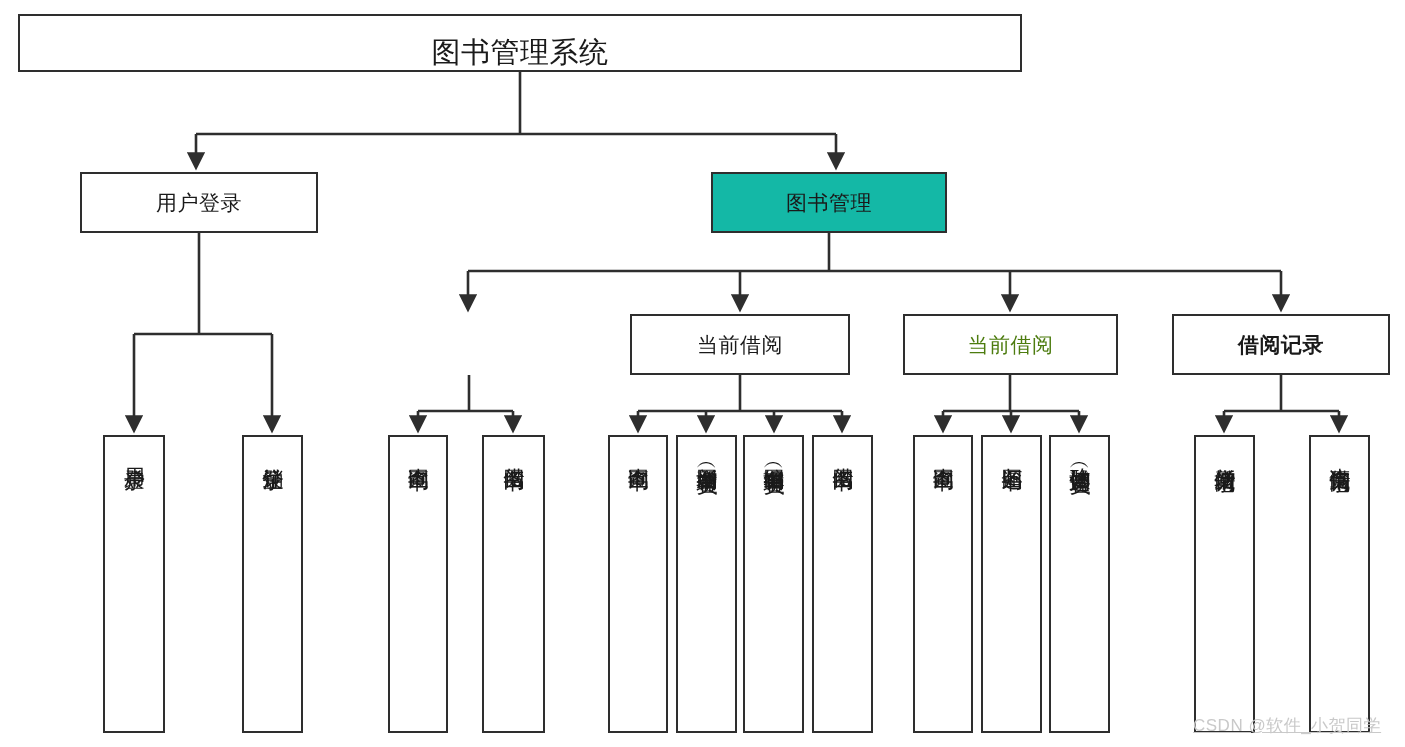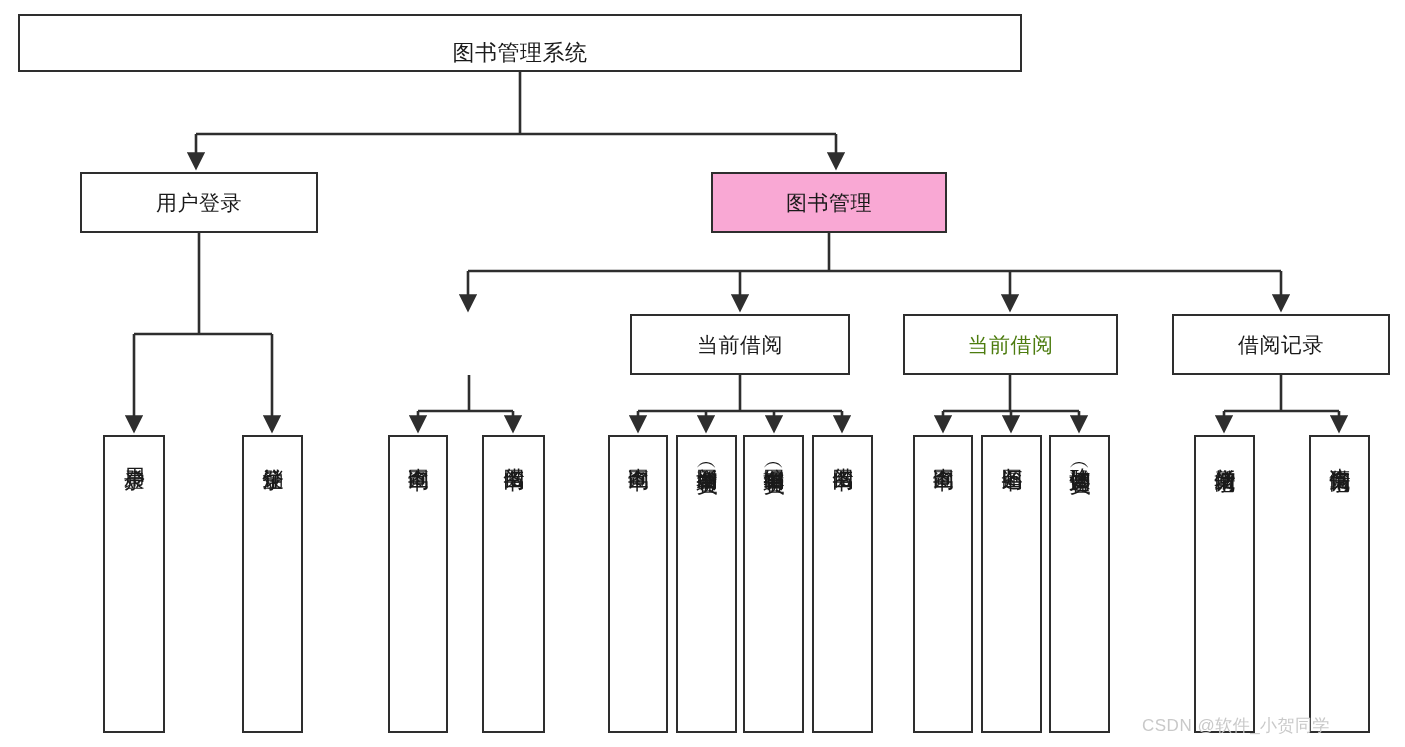--- a/index.html
+++ b/index.html
@@ -48,21 +48,21 @@
     padding-top: 14px;
   }
   .node.vertical .node-label {
     writing-mode: vertical-rl;
     text-orientation: upright;
     font-size: 21px;
     line-height: 1.18;
     letter-spacing: 1px;
     white-space: nowrap;
   }
-  .node.root .node-label { font-size: 22px; margin-top: 20px; }
+  .node.root .node-label { font-size: 29px; margin-top: 20px; }
   .watermark {
     position: absolute;
     color: #c9c9c9;
     font-size: 17px;
     white-space: nowrap;
     letter-spacing: 0.5px;
   }
 </style>
 </head>
 <body>
@@ -119,31 +119,31 @@
     </g>
   </svg>
 
   <div class="node horizontal root" style="left: 18px; top: 14px; width: 1004px; height: 58px; border-color: rgb(46, 46, 46); background: rgb(255, 255, 255); color: rgb(26, 26, 26);">
     <span class="node-label">图书管理系统</span>
   </div>
 
   <div class="node horizontal" style="left: 80px; top: 172px; width: 238px; height: 61px; border-color: rgb(46, 46, 46); background: rgb(255, 255, 255); color: rgb(26, 26, 26);">
     <span class="node-label">用户登录</span>
   </div>
-  <div class="node horizontal" style="left: 711px; top: 172px; width: 236px; height: 61px; border-color: rgb(46, 46, 46); background: #f9a8d4; color: rgb(26, 26, 26);">
+  <div class="node horizontal" style="left: 711px; top: 172px; width: 236px; height: 61px; border-color: rgb(46, 46, 46); background: #14b8a6; color: rgb(26, 26, 26);">
     <span class="node-label">图书管理</span>
   </div>
 
   <div class="node horizontal" style="left: 630px; top: 314px; width: 220px; height: 61px; border-color: rgb(46, 46, 46); background: rgb(255, 255, 255); color: rgb(26, 26, 26);">
     <span class="node-label">当前借阅</span>
   </div>
   <div class="node horizontal" style="left: 903px; top: 314px; width: 215px; height: 61px; border-color: rgb(46, 46, 46); background: rgb(255, 255, 255); color: #4d7c0f;">
     <span class="node-label">当前借阅</span>
   </div>
-  <div class="node horizontal" style="left: 1172px; top: 314px; width: 218px; height: 61px; border-color: rgb(46, 46, 46); background: rgb(255, 255, 255); color: rgb(26, 26, 26);">
+  <div class="node horizontal" style="left: 1172px; top: 314px; width: 218px; height: 61px; border-color: rgb(46, 46, 46); background: rgb(255, 255, 255); color: rgb(26, 26, 26); font-weight: bold;">
     <span class="node-label">借阅记录</span>
   </div>
 
   <div class="node vertical" style="left: 103px; top: 435px; width: 62px; height: 298px; border-color: rgb(46, 46, 46); background: rgb(255, 255, 255); color: rgb(26, 26, 26);">
     <span class="node-label">用户登录</span>
   </div>
   <div class="node vertical" style="left: 242px; top: 435px; width: 61px; height: 298px; border-color: rgb(46, 46, 46); background: rgb(255, 255, 255); color: rgb(26, 26, 26);">
     <span class="node-label">注销登录</span>
   </div>
   <div class="node vertical" style="left: 388px; top: 435px; width: 60px; height: 298px; border-color: rgb(46, 46, 46); background: rgb(255, 255, 255); color: rgb(26, 26, 26);">
@@ -173,15 +173,15 @@
   <div class="node vertical" style="left: 1049px; top: 435px; width: 61px; height: 298px; border-color: rgb(46, 46, 46); background: rgb(255, 255, 255); color: rgb(26, 26, 26);">
     <span class="node-label">确认归还（管理员）</span>
   </div>
   <div class="node vertical" style="left: 1194px; top: 435px; width: 61px; height: 298px; border-color: rgb(46, 46, 46); background: rgb(255, 255, 255); color: rgb(26, 26, 26);">
     <span class="node-label">新增借阅记录</span>
   </div>
   <div class="node vertical" style="left: 1309px; top: 435px; width: 61px; height: 298px; border-color: rgb(46, 46, 46); background: rgb(255, 255, 255); color: rgb(26, 26, 26);">
     <span class="node-label">查询借阅记录</span>
   </div>
 
-  <div class="watermark" style="left: 1142px; top: 714px;">CSDN @软件_小贺同学</div>
+  <div class="watermark" style="left: 1193px; top: 714px; text-decoration: underline;">CSDN @软件_小贺同学</div>
 
 </div>
 
 </body></html>

